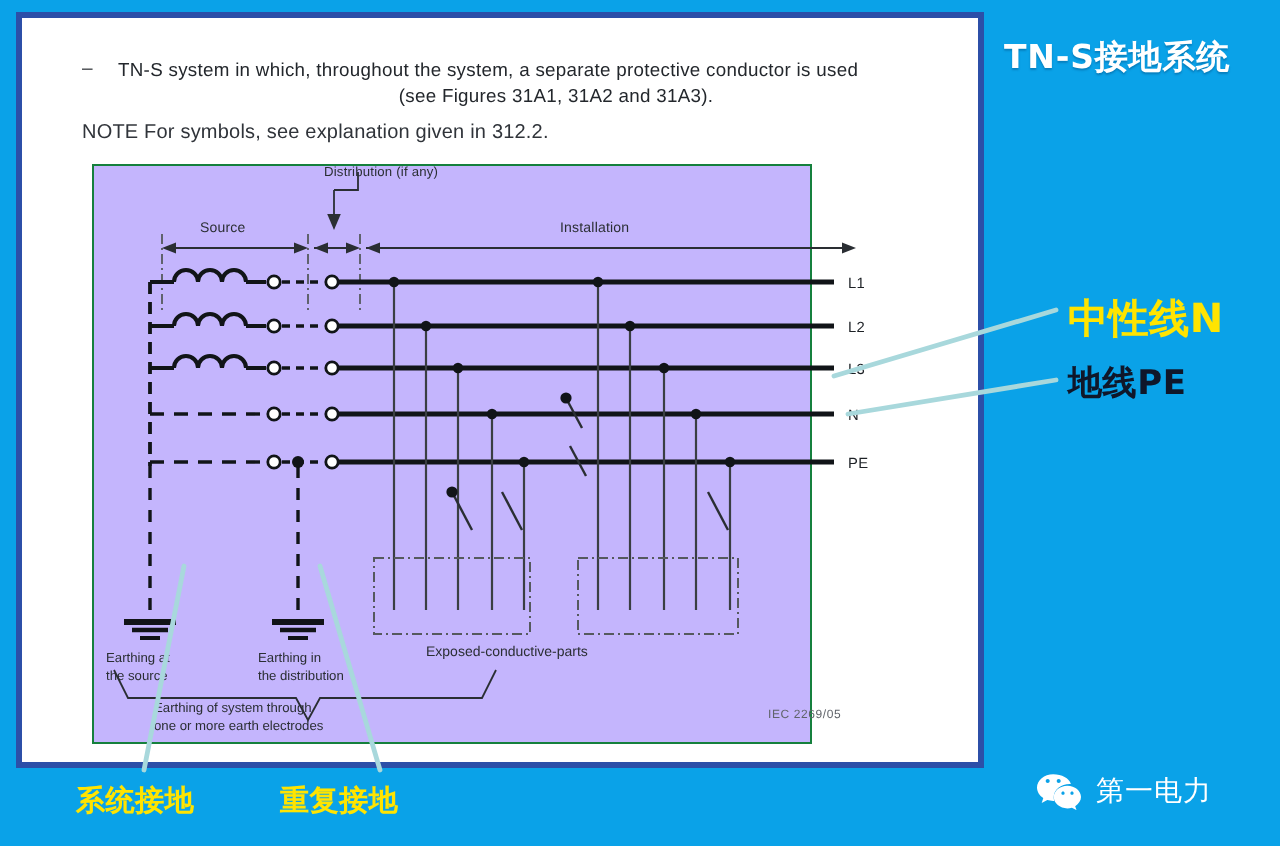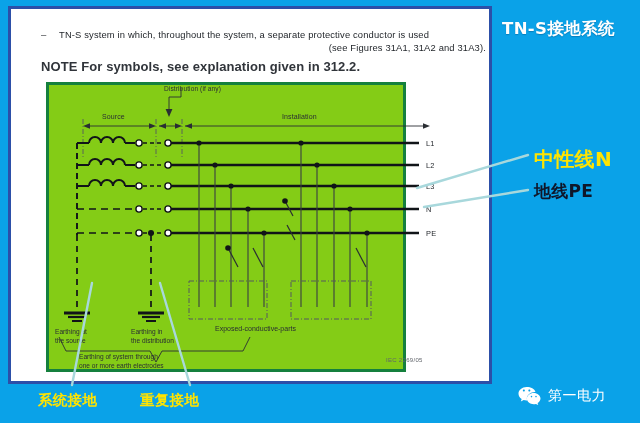--- a/index.html
+++ b/index.html
@@ -19,30 +19,30 @@
   }
 
   
   .doc{position:absolute;left:13px;top:11px;width:474px;height:368px;overflow:hidden;color:#20242a;}
   .bullet-row{position:absolute;left:17px;top:9px;width:445px;display:flex;}
   .dash{width:18px;flex:0 0 18px;font-size:9.5px;line-height:12px;color:#33373c;}
   .bullet-text{
     flex:1;font-size:9.4px;line-height:12.6px;color:#23272c;
     text-align:justify;letter-spacing:.15px;
   }
-  .bullet-text .l2{display:block;padding-left:11px;text-align:right;}
+  .bullet-text .l2{display:block;padding-left:11px;text-align:center;}
   .note{
     position:absolute;left:17px;top:42px;width:440px;
-    font-size:13px;line-height:10px;color:#30343a;letter-spacing:.1px;font-weight:bold;
+    font-size:10px;line-height:10px;color:#30343a;letter-spacing:.1px;
   }
 
   
   .figbox{
     position:absolute;left:22px;top:62px;width:360px;height:290px;
-    border:3px solid #15803d;background:#84cc16;box-sizing:border-box;
+    border:1px solid #15803d;background:#c4b5fd;box-sizing:border-box;
   }
 
   
   .fig-svg{position:absolute;left:0;top:0;}
 
   
   .dlabel{position:absolute;font-size:6.6px;color:#2a2e33;white-space:nowrap;letter-spacing:.1px;}
   .dlabel.sz7{font-size:7px;}
   .busname{position:absolute;font-size:7.4px;color:#1d2126;white-space:nowrap;letter-spacing:.2px;}
   .ecp{position:absolute;font-size:7px;color:#2a2e33;white-space:nowrap;}

